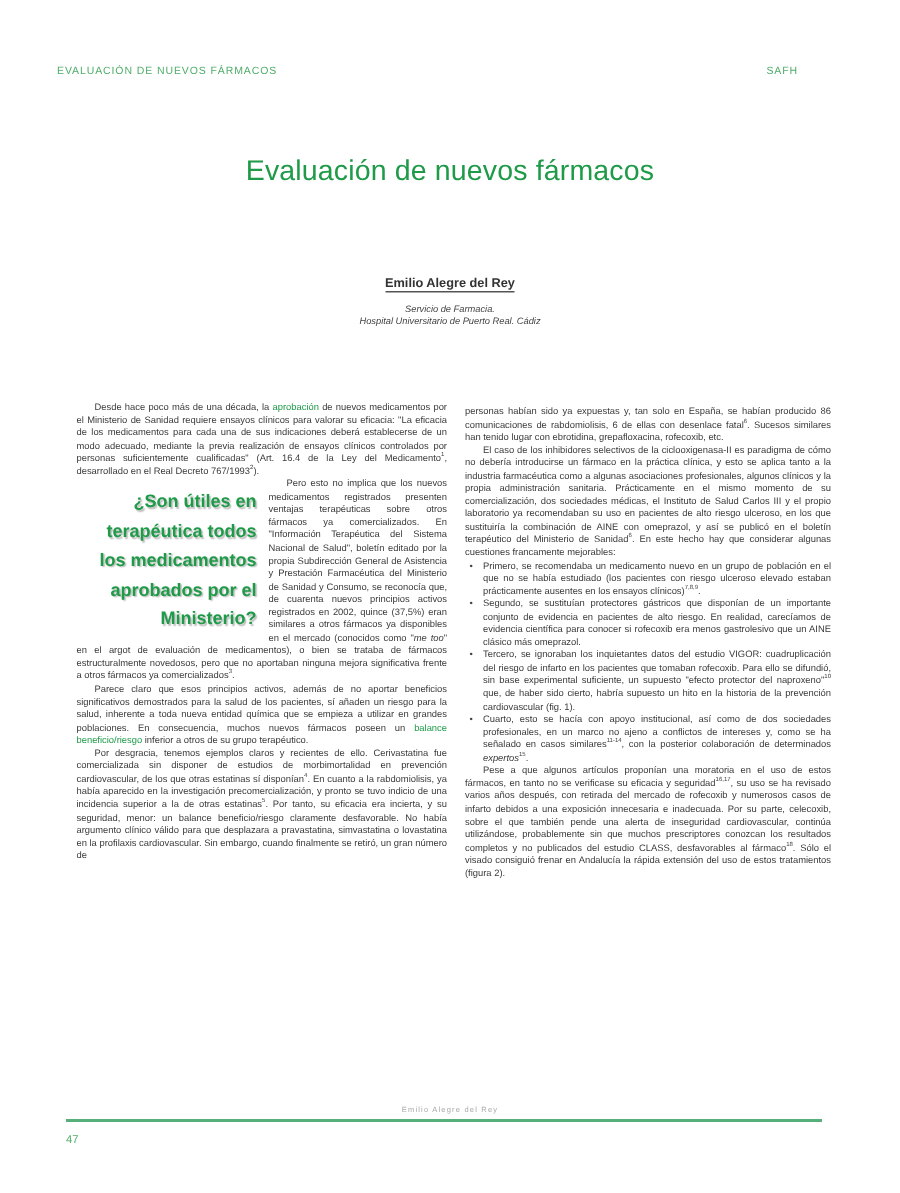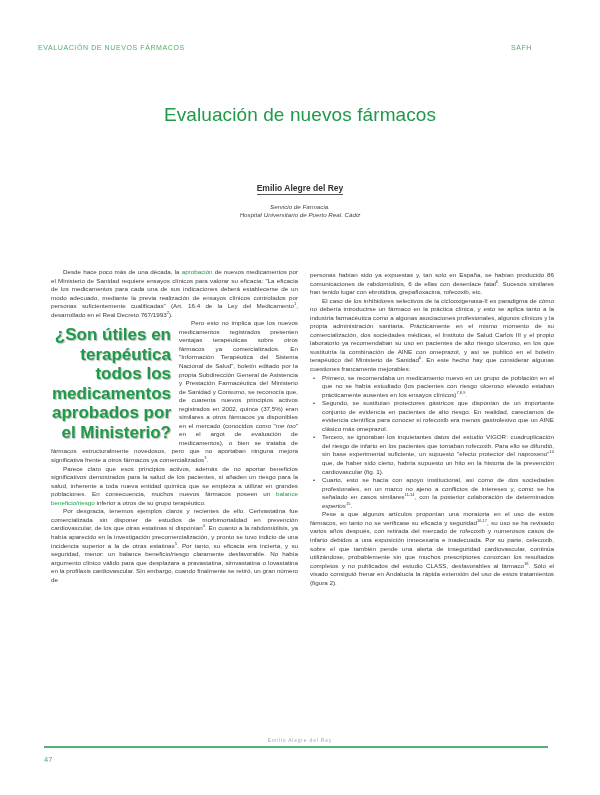--- a/index.html
+++ b/index.html
@@ -10,21 +10,21 @@
   .title { position: absolute; top: 104px; left: 0; width: 600px; text-align: center; font-family: "Liberation Sans", sans-serif; font-size: 19px; color: #1e9a48; letter-spacing: 0.1px; }
   .author { position: absolute; top: 183px; left: 0; width: 600px; text-align: center; font-family: "Liberation Sans", sans-serif; font-weight: bold; font-size: 8.5px; color: #333; }
   .author span { border-bottom: 0.8px solid #555; padding-bottom: 1px; }
   .affiliation { position: absolute; top: 203px; left: 0; width: 600px; text-align: center; font-style: italic; font-size: 6.2px; line-height: 8px; color: #444; font-family: "Liberation Sans", sans-serif; }
   .col { position: absolute; top: 268px; font-size: 6.25px; line-height: 8.55px; text-align: justify; color: #3a3a3a; font-family: "Liberation Sans", sans-serif; }
   .col-left { left: 51px; width: 247px; }
   .col-right { left: 310px; width: 244px; top: 271px; }
   .col p { margin: 0; text-indent: 12px; }
   .col p.noindent { text-indent: 0; }
   .hl { color: #1e9a48; }
-  .pull-quote { float: left; width: 120px; margin: 6px 8px 4px 0; text-align: right; font-family: "Liberation Sans", sans-serif; font-weight: bold; font-size: 17px; line-height: 19.5px; color: #1e9a48; text-shadow: 1px 1px 1px #b9b9b9; }
+  .pull-quote { float: left; width: 120px; margin: 6px 8px 4px 0; text-align: right; font-family: "Liberation Sans", sans-serif; font-weight: bold; font-size: 12px; line-height: 19.5px; color: #1e9a48; text-shadow: 1px 1px 1px #b9b9b9; }
   .col ul { margin: 0; padding: 0 0 0 12px; list-style: none; }
   .col li { position: relative; }
   .col li::before { content: "•"; position: absolute; left: -9px; color: #444; }
   sup { font-size: 4px; vertical-align: super; line-height: 0; }
   .footer-author { position: absolute; top: 737px; left: 0; width: 600px; text-align: center; font-size: 5px; letter-spacing: 0.8px; color: #a8a8a8; font-family: "Liberation Sans", sans-serif; }
   .footer-rule { position: absolute; top: 746px; left: 44px; width: 504px; height: 2px; background: #56b07a; }
   .page-number { position: absolute; top: 755px; left: 44px; font-size: 7.5px; color: #4fae6a; font-family: "Liberation Sans", sans-serif; }
 </style>
 </head>
 <body>

